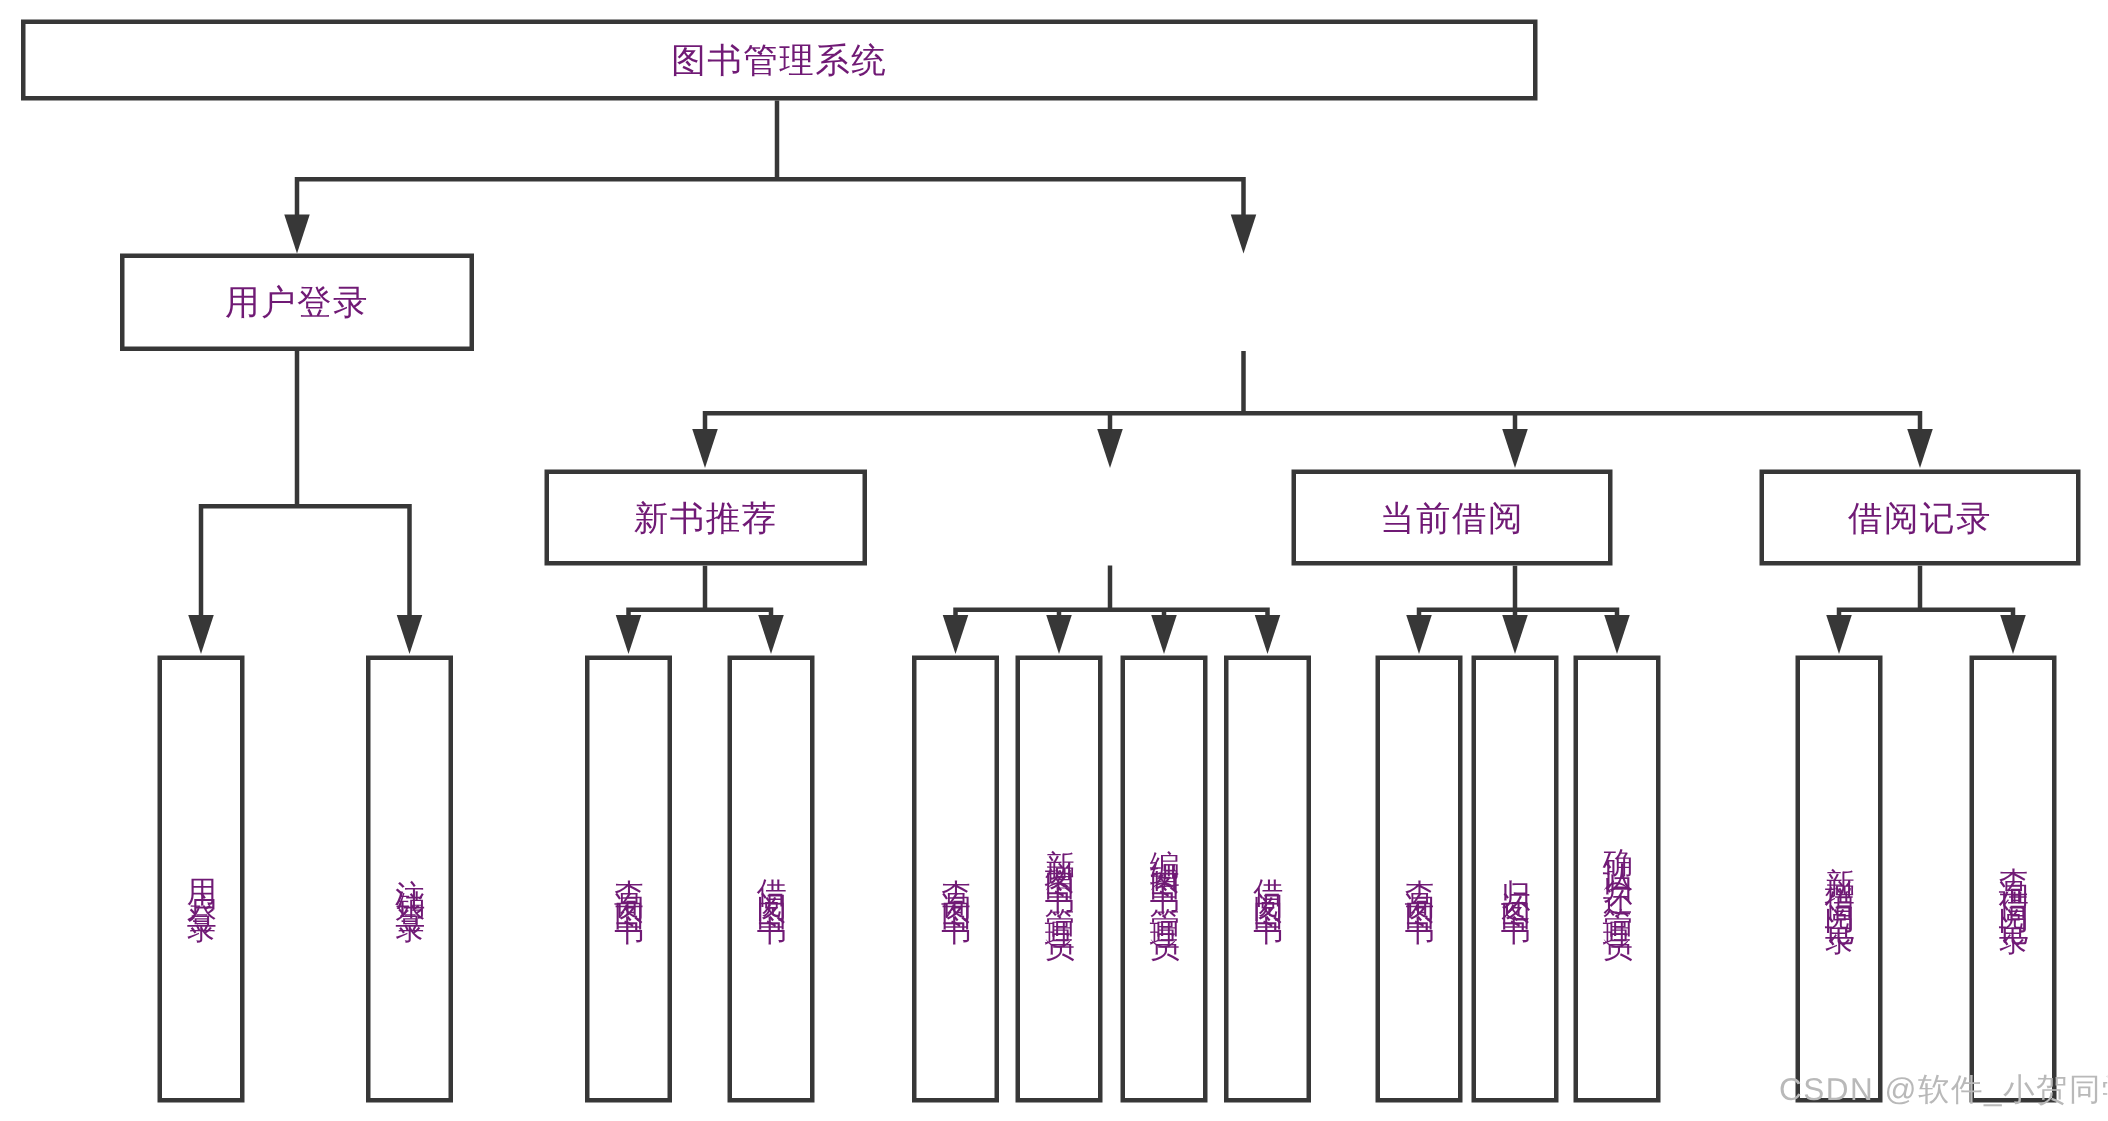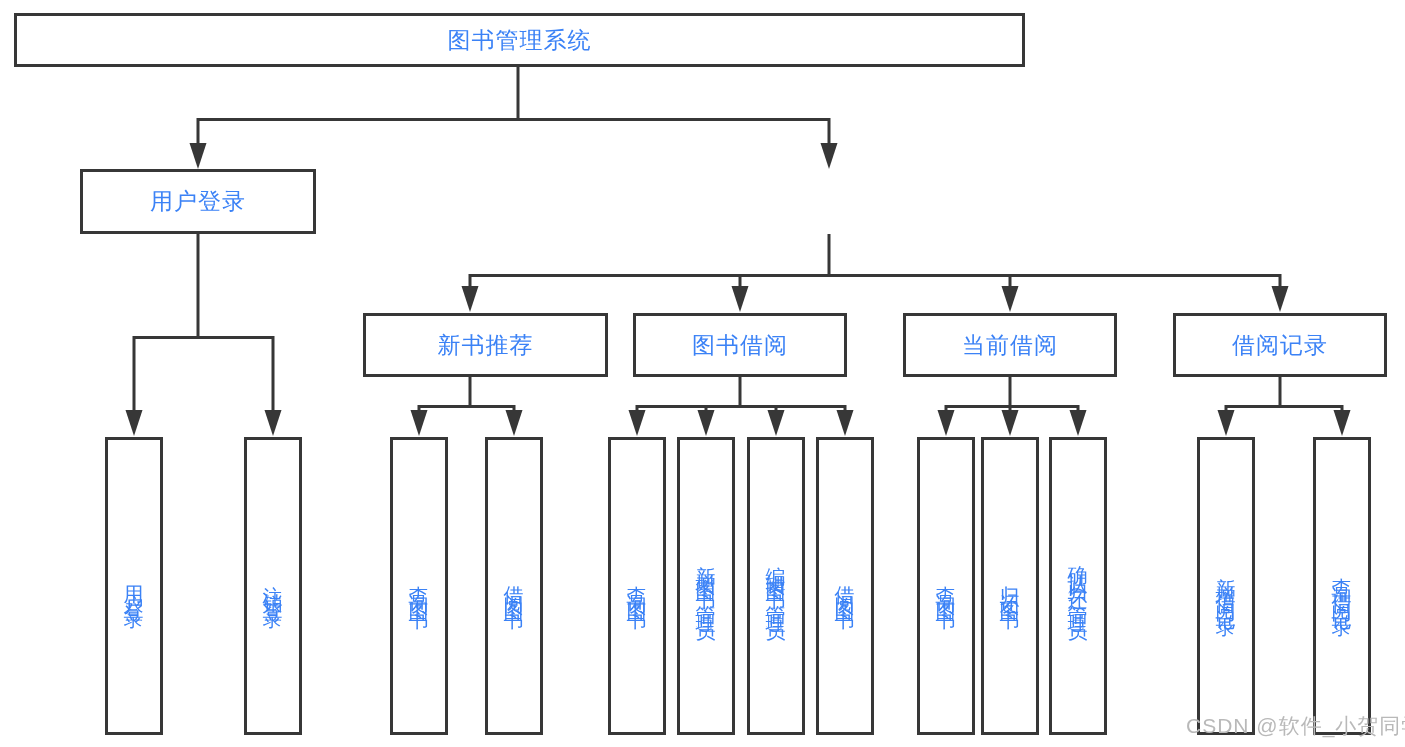--- a/index.html
+++ b/index.html
@@ -17,21 +17,21 @@
     width: 1405px; height: 747px;
   }
   .box {
     position: absolute;
     background: #ffffff;
     border: 3px solid #373737;
     box-sizing: border-box;
     display: flex;
     align-items: center;
     justify-content: center;
-    color: #3b82f6;
+    color: #701a75;
   }
   .box .lbl {
     font-size: 23px;
     letter-spacing: 1px;
     white-space: nowrap;
   }
   .leaf .lbl {
     writing-mode: vertical-rl;
     text-orientation: mixed;
     font-size: 20px;
@@ -39,24 +39,24 @@
     line-height: 1;
     white-space: normal;
   }
   
   .n-root   { left: 14px;  top: 13px;  width: 1011px; height: 54px; }
   
   .n-l2     { top: 169px; height: 65px; width: 236px; }
   .n-user-login      { left: 80px; }
   .n-book-management { left: 711px; }
   
-  .n-l3     { top: 313px; height: 64px; width: 245px; }
+  .n-l3     { top: 313px; height: 64px; width: 215px; }
   .n-new-book-recommend { left: 363px; }
   .n-book-borrow        { left: 633px; width: 214px; }
-  .n-current-borrow     { left: 903px; width: 214px; }
+  .n-current-borrow     { left: 861px; width: 214px; }
   .n-borrow-record      { left: 1173px; width: 214px; }
   
   .leaf     { top: 437px; height: 298px; width: 58px; }
   .n-leaf-user-login          { left: 105px; }
   .n-leaf-logout              { left: 244px; }
   .n-leaf-query-book-a        { left: 390px; }
   .n-leaf-borrow-book-a       { left: 485px; }
   .n-leaf-query-book-b        { left: 608px; }
   .n-leaf-add-book            { left: 677px; }
   .n-leaf-edit-book           { left: 747px; }
@@ -137,23 +137,20 @@
     <span class="lbl">图书管理系统</span>
   </div>
 
   <div class="box n-l2 n-user-login">
     <span class="lbl">用户登录</span>
   </div>
 
   <div class="box n-l3 n-new-book-recommend">
     <span class="lbl">新书推荐</span>
   </div>
-  <div class="box n-l3 n-book-borrow">
-    <span class="lbl">图书借阅</span>
-  </div>
   <div class="box n-l3 n-current-borrow">
     <span class="lbl">当前借阅</span>
   </div>
   <div class="box n-l3 n-borrow-record">
     <span class="lbl">借阅记录</span>
   </div>
 
   <div class="box leaf n-leaf-user-login">
     <span class="lbl">用户登录</span>
   </div>

